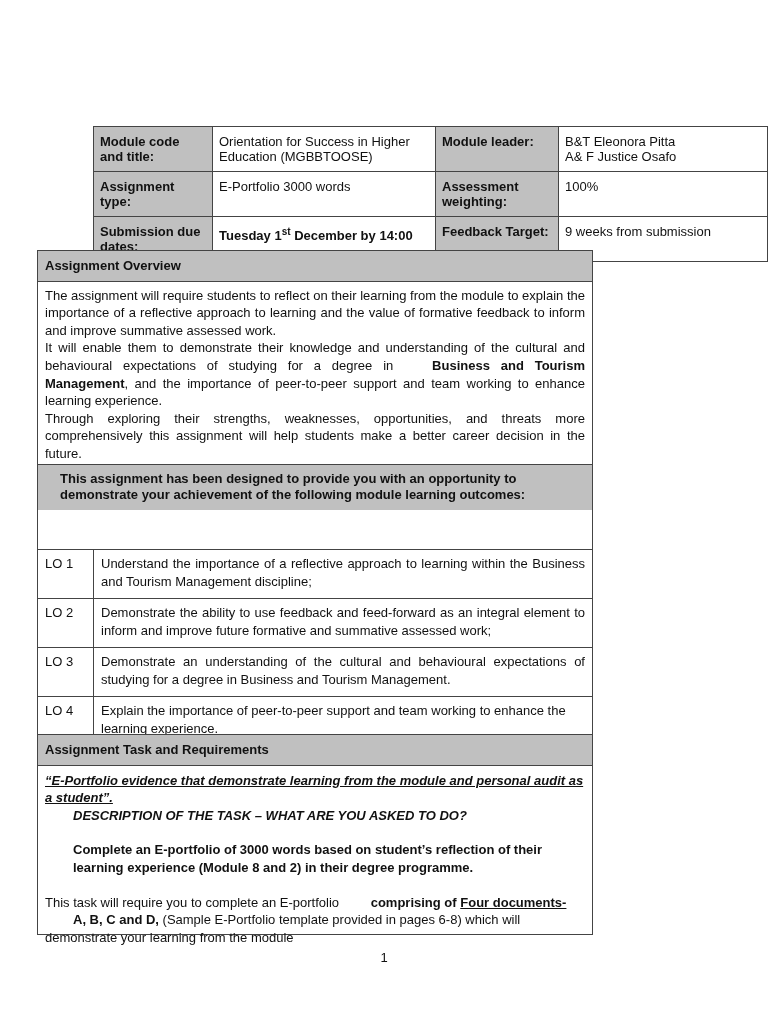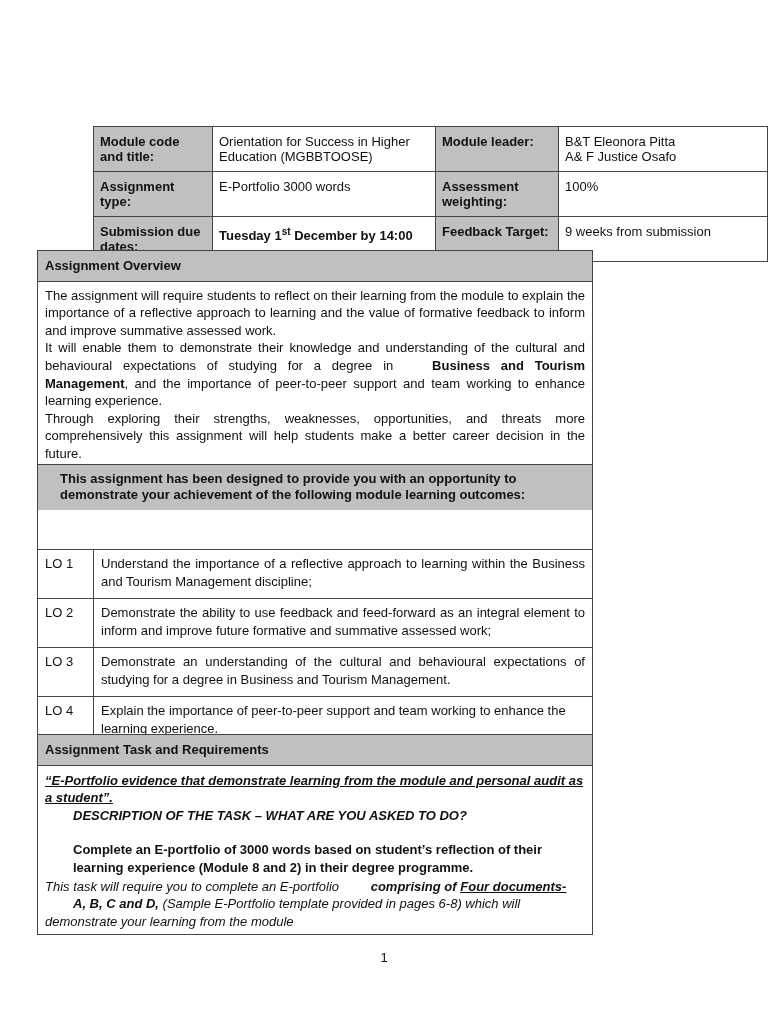--- a/index.html
+++ b/index.html
@@ -97,17 +97,17 @@
   </tbody>
     </table>
 </div>
 
 <div class="box" style="top:734px; height:201px;">
   <div class="hdr">Assignment Task and Requirements</div>
   <div class="body" style="text-align:left; padding-top:6px;">
     <p class="quote">“E-Portfolio evidence that demonstrate learning from the module and personal audit as a student”.</p>
     <p class="b" style="font-style:italic;">DESCRIPTION OF THE TASK – WHAT ARE YOU ASKED TO DO?</p>
     <p class="b" style="margin-top:17px;">Complete an E-portfolio of 3000 words based on student’s reflection of their learning experience (Module 8 and 2) in their degree programme.</p>
-    <p style="margin-top:1px;font-style:italic;"><span>This task will require you to complete an E-portfolio </span><span class="b">comprising of </span><span class="bu">Four documents-</span><span class="b"> A, B, C and D,</span><span> (Sample E-Portfolio template provided in pages 6-8) which will demonstrate your learning from the module</span></p>
+    <p style="margin-top:17px;"><span>This task will require you to complete an E-portfolio </span><span class="b">comprising of </span><span class="bu">Four documents-</span><span class="b"> A, B, C and D,</span><span> (Sample E-Portfolio template provided in pages 6-8) which will demonstrate your learning from the module</span></p>
   </div>
 </div>
 
 <div class="pagenum">1</div>
 
 </body></html>

